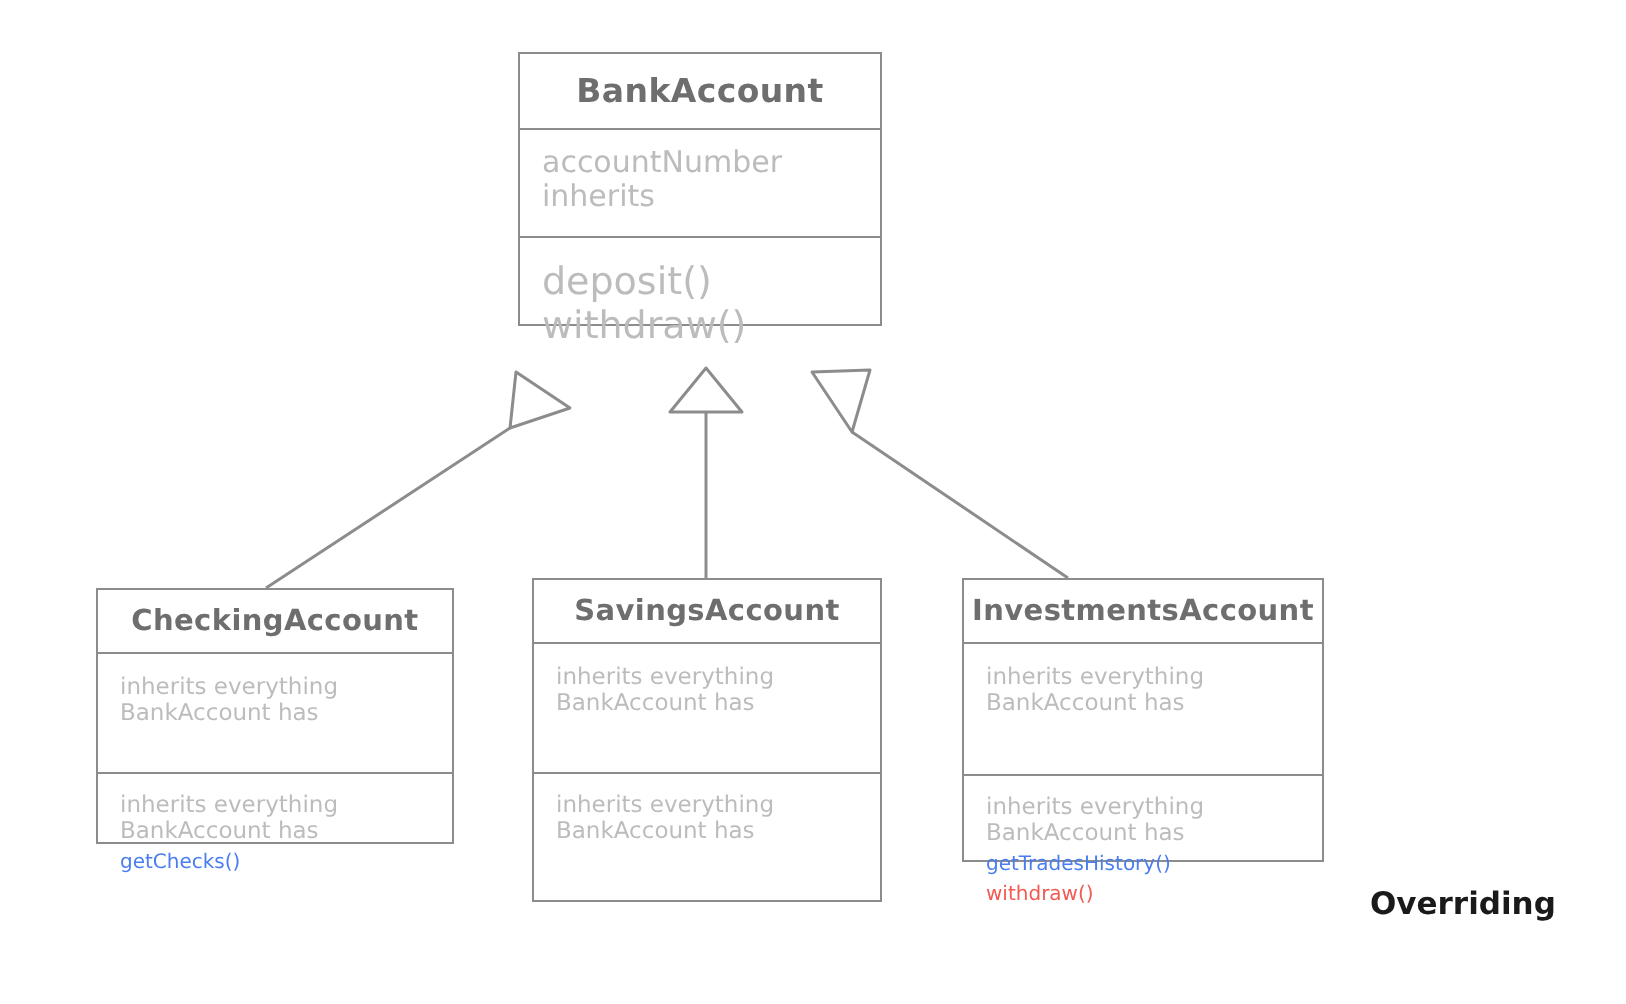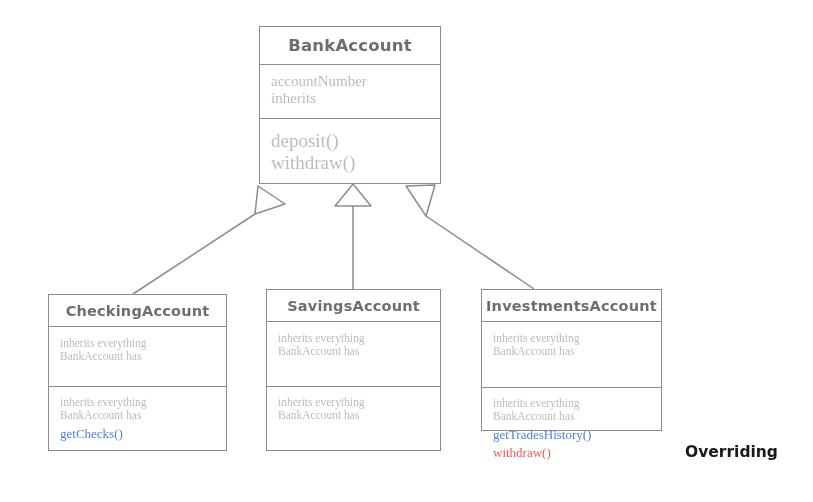--- a/index.html
+++ b/index.html
@@ -40,21 +40,20 @@
     font-weight: bold;
     color: #6e6e6e;
     letter-spacing: 0.2px;
     display: flex;
     align-items: center;
     justify-content: center;
   }
   .uml-compartment {
     box-sizing: border-box;
     padding: 7px 10px 6px 11px;
-    font-family: Liberation Serif, serif;
   }
   .uml-compartment.with-rule {
     border-bottom: 1.6px solid #8c8c8c;
   }
   .attr-line {
     color: #bcbcbc;
     line-height: 1.16;
     white-space: nowrap;
   }
   .method-line {
@@ -62,21 +61,21 @@
     white-space: nowrap;
   }
   .method-blue { color: #4a7ef0; }
   .method-red  { color: #f15b52; }
 
   
   #root-class {
     left: 259px;
     top: 26px;
     width: 182px;
-    height: 158px;
+    height: 137px;
   }
   #root-class .uml-header {
     height: 38px;
     font-size: 16.5px;
   }
   #root-class .attrs {
     height: 54px;
     font-size: 15px;
     padding-top: 8px;
   }
@@ -93,29 +92,29 @@
   }
   .child-class .attrs {
     font-size: 11.5px;
     padding-top: 10px;
   }
   .child-class .ops {
     font-size: 11.5px;
     padding-top: 9px;
   }
   .child-class .method-line {
-    font-size: 13px;
+    font-size: 10px;
     margin-top: 3px;
   }
 
   #class-checking {
     left: 48px;
     top: 294px;
     width: 179px;
-    height: 157px;
+    height: 128px;
   }
   #class-checking .attrs { height: 60px; }
 
   #class-savings {
     left: 266px;
     top: 289px;
     width: 175px;
     height: 162px;
   }
   #class-savings .attrs { height: 65px; }

